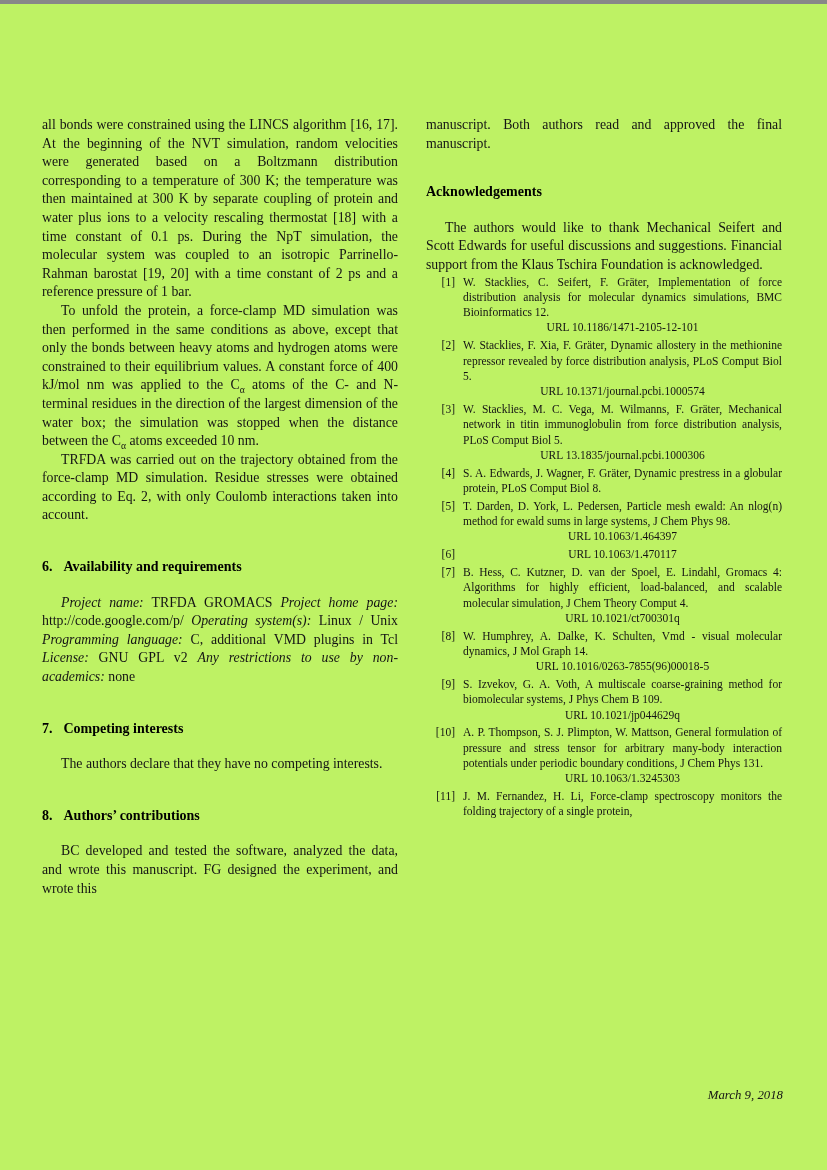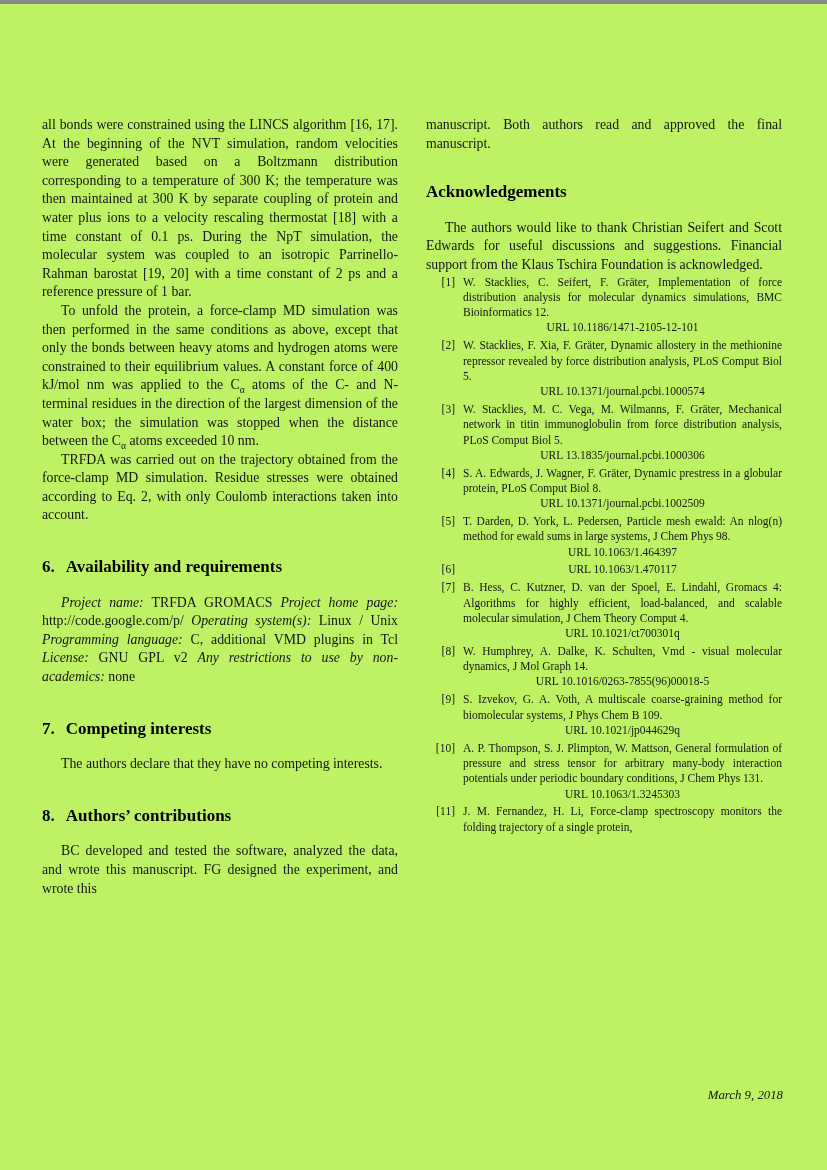--- a/index.html
+++ b/index.html
@@ -26,21 +26,21 @@
   .body-text {
     font-size: 13.8px;
     line-height: 18.6px;
     text-align: justify;
     overflow-wrap: break-word;
   }
   .body-text p { margin: 0; }
   p.indent { text-indent: 19px; }
 
   h2.sec-heading {
-    font-size: 17px;
+    font-size: 14px;
     font-weight: bold;
     color: #000;
     margin: 33px 0 17px 0;
     text-align: left;
   }
   h2.sec-heading .sec-num { margin-right: 11px; }
   h2.unnumbered { margin: 30px 0 17px 0; }
   h2.refs-heading { margin: 27px 0 13px 0; }
 
   sub.alpha { font-size: 70%; line-height: 0; }
@@ -90,39 +90,39 @@
       <p class="indent">The authors declare that they have no competing interests.</p>
 
       <h2 class="sec-heading"><span class="sec-num">8.</span><span>Authors’ contributions</span></h2>
       <p class="indent">BC developed and tested the software, analyzed the data, and wrote this manuscript. FG designed the experiment, and wrote this</p>
     </div>
 
     <div class="col body-text">
       <p>manuscript. Both authors read and approved the final manuscript.</p>
 
       <h2 class="sec-heading unnumbered">Acknowledgements</h2>
-      <p class="indent">The authors would like to thank Christian Seifert and Scott Edwards for useful discussions and suggestions. Financial support from the Klaus Tschira Foundation is acknowledged.</p>
+      <p class="indent">The authors would like to thank Mechanical Seifert and Scott Edwards for useful discussions and suggestions. Financial support from the Klaus Tschira Foundation is acknowledged.</p>
 
 
       <ol class="ref-list">
         <li class="ref-item">
             <span class="ref-num">[1]</span>
             <span class="ref-body"><span>W. Stacklies, C. Seifert, F. Gräter, Implementation of force distribution analysis for molecular dynamics simulations, BMC Bioinformatics 12.</span><span class="ref-url" style="display:block">URL 10.1186/1471-2105-12-101</span></span>
           </li>
         <li class="ref-item">
             <span class="ref-num">[2]</span>
             <span class="ref-body"><span>W. Stacklies, F. Xia, F. Gräter, Dynamic allostery in the methionine repressor revealed by force distribution analysis, PLoS Comput Biol 5.</span><span class="ref-url" style="display:block">URL 10.1371/journal.pcbi.1000574</span></span>
           </li>
         <li class="ref-item">
             <span class="ref-num">[3]</span>
             <span class="ref-body"><span>W. Stacklies, M. C. Vega, M. Wilmanns, F. Gräter, Mechanical network in titin immunoglobulin from force distribution analysis, PLoS Comput Biol 5.</span><span class="ref-url" style="display:block">URL 13.1835/journal.pcbi.1000306</span></span>
           </li>
         <li class="ref-item">
             <span class="ref-num">[4]</span>
-            <span class="ref-body"><span>S. A. Edwards, J. Wagner, F. Gräter, Dynamic prestress in a globular protein, PLoS Comput Biol 8.</span><span class="ref-url" style="display:block">URL 10.1371/journal.pcbi.1002509</span></span>
+            <span class="ref-body"><span>S. A. Edwards, J. Wagner, F. Gräter, Dynamic prestress in a globular protein, PLoS Comput Biol 8.</span></span>
           </li>
         <li class="ref-item">
             <span class="ref-num">[5]</span>
             <span class="ref-body"><span>T. Darden, D. York, L. Pedersen, Particle mesh ewald: An nlog(n) method for ewald sums in large systems, J Chem Phys 98.</span><span class="ref-url" style="display:block">URL 10.1063/1.464397</span></span>
           </li>
         <li class="ref-item">
             <span class="ref-num">[6]</span>
             <span class="ref-body"><span class="ref-url" style="display:block">URL 10.1063/1.470117</span></span>
           </li>
         <li class="ref-item">

